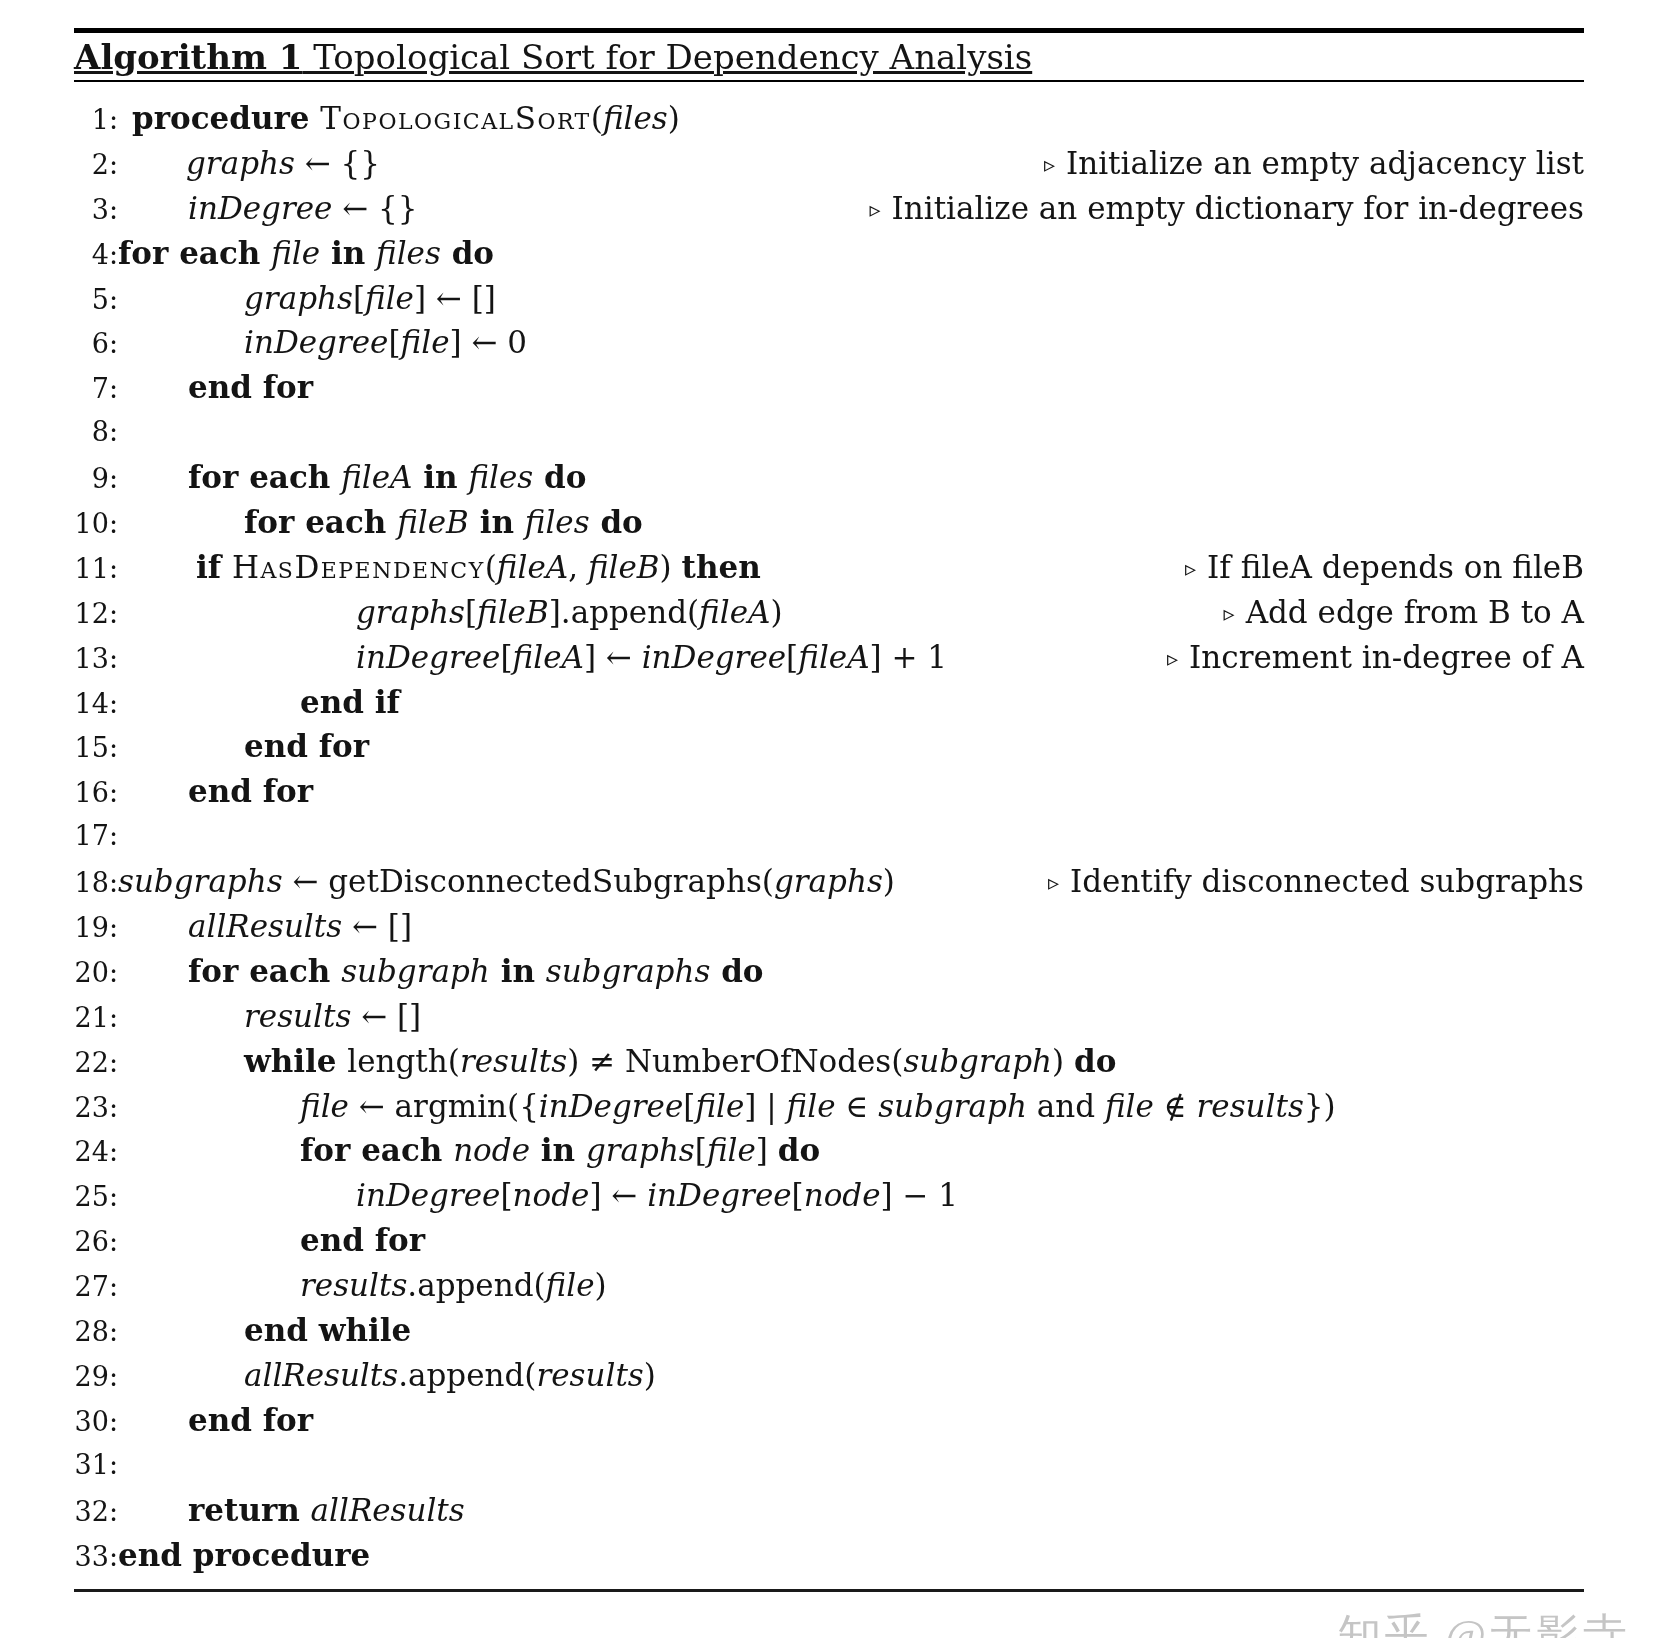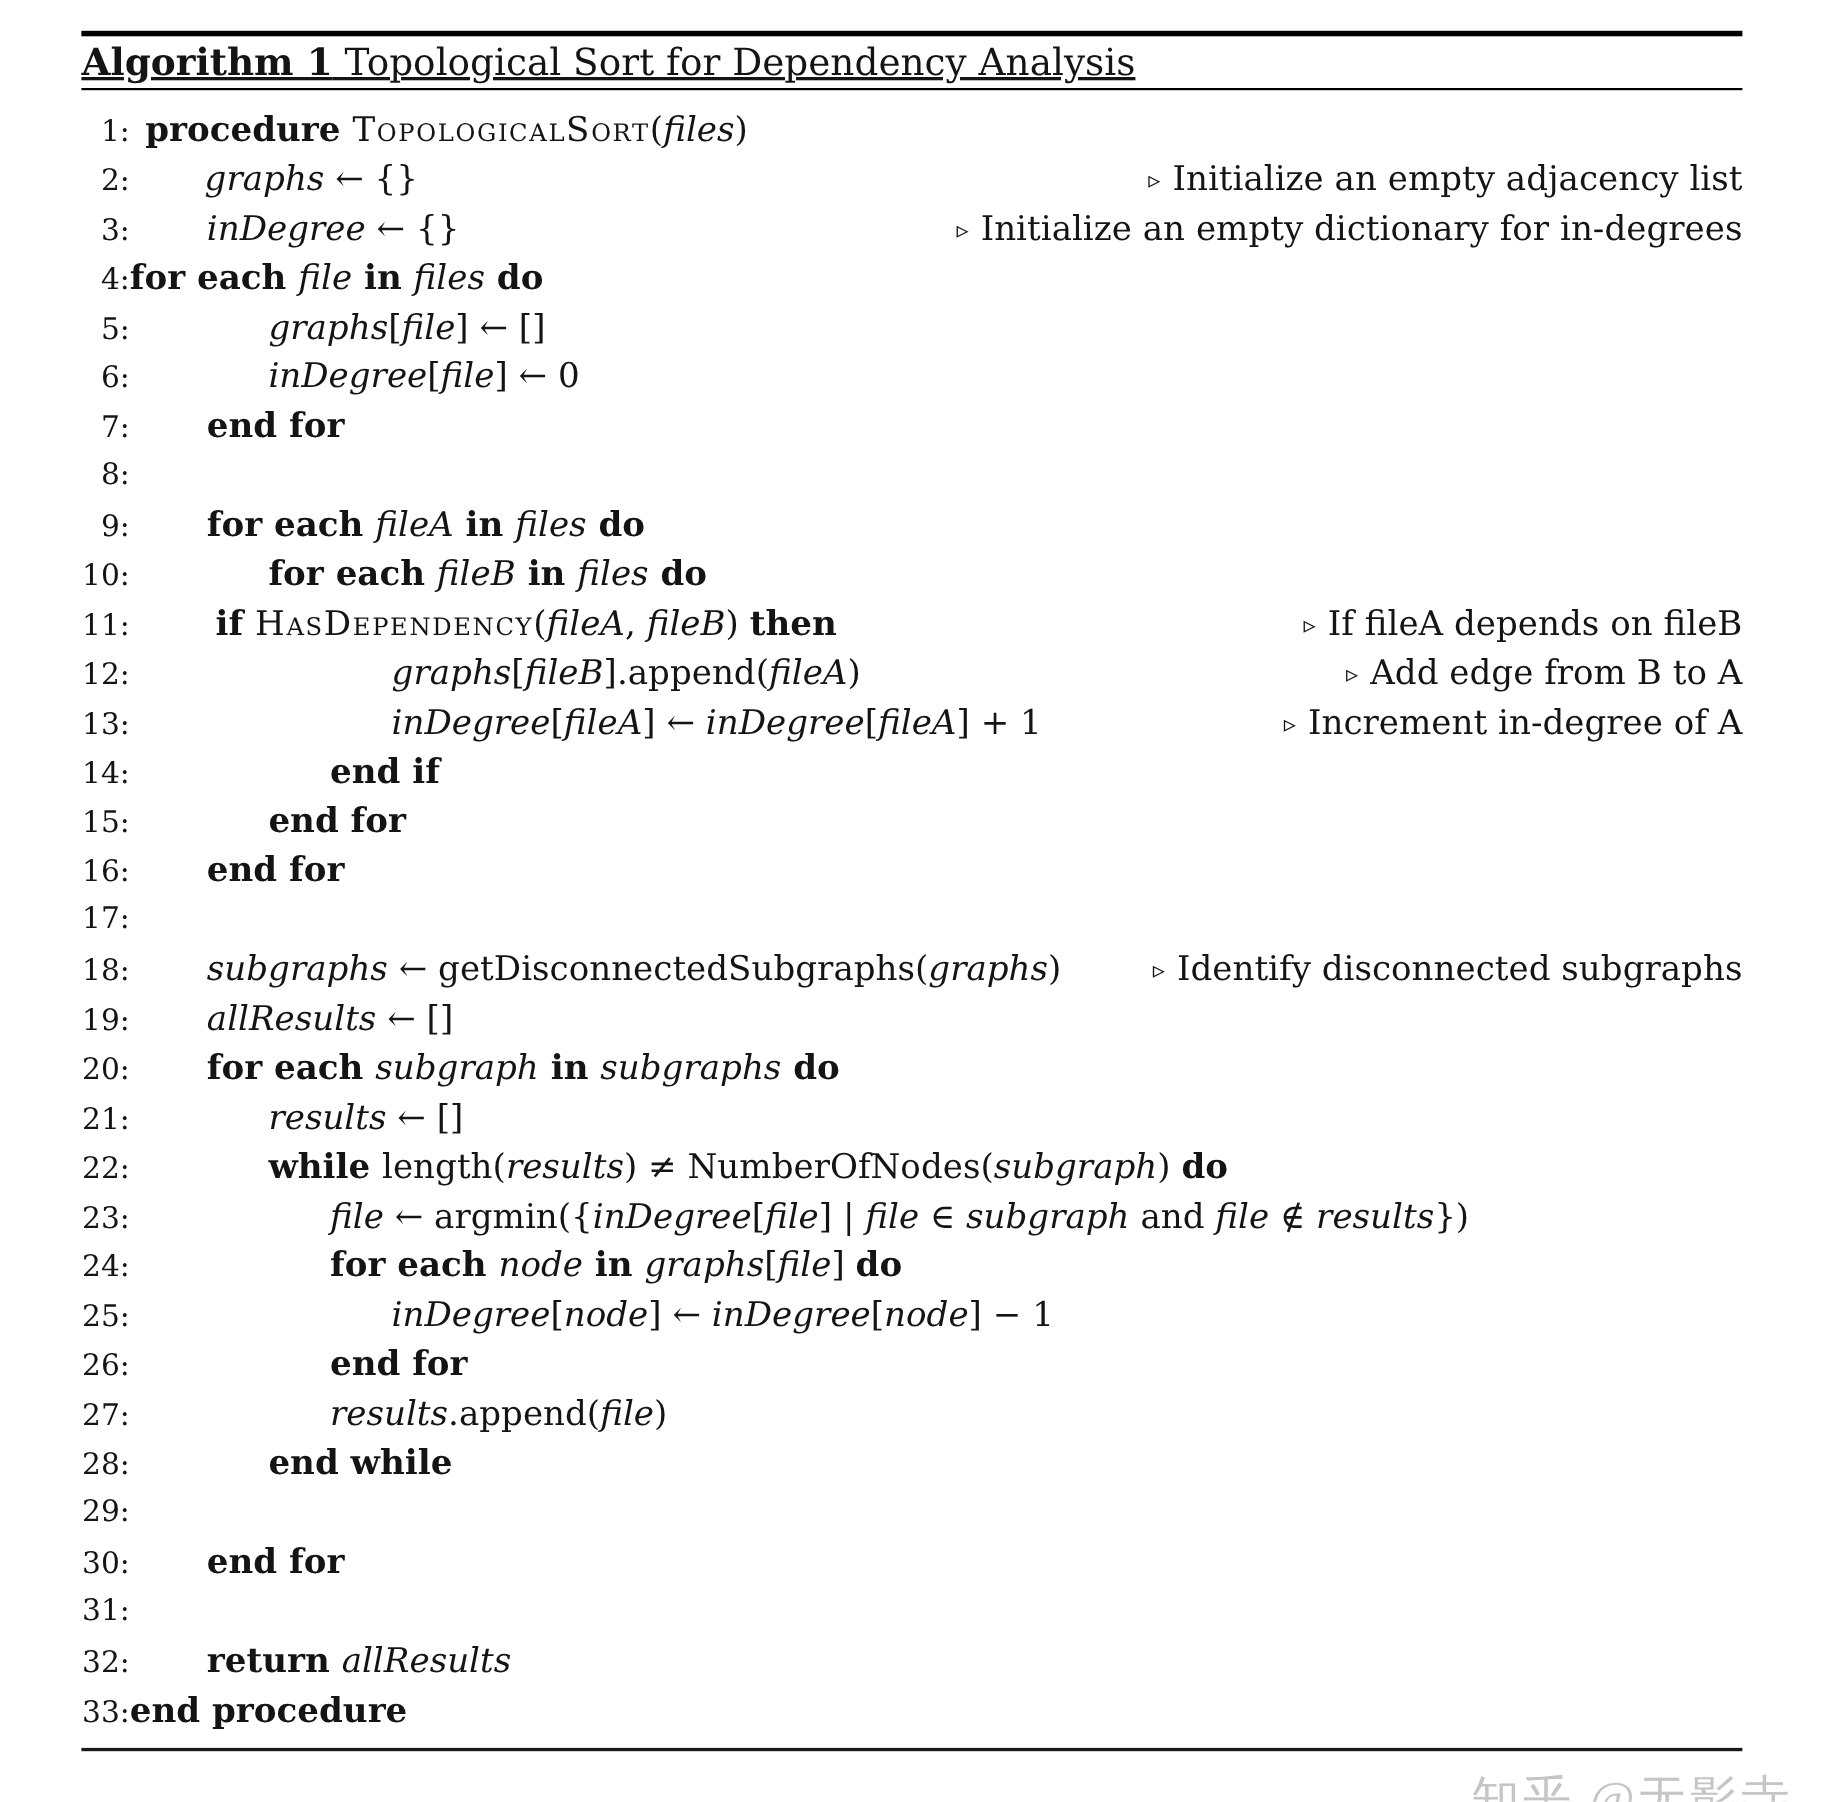--- a/index.html
+++ b/index.html
@@ -121,21 +121,21 @@
       <div class="row">
         <span class="num">16:</span>
         <span class="code" style="margin-left: 70px;"><span class="b">end for</span></span>
       </div>
       <div class="row">
         <span class="num">17:</span>
         <span class="code" style="margin-left: 70px;"></span>
       </div>
       <div class="row">
         <span class="num">18:</span>
-        <span class="code" style="margin-left: 70px;"><span class="i">subgraphs</span><span class="r"> ← getDisconnectedSubgraphs(</span><span class="i">graphs</span><span class="r">)</span></span>
+        <span class="code" style=""><span class="i">subgraphs</span><span class="r"> ← getDisconnectedSubgraphs(</span><span class="i">graphs</span><span class="r">)</span></span>
         <span class="spacer"></span>
         <span class="comment"><span class="cmark">▹</span>Identify disconnected subgraphs</span>
       </div>
       <div class="row">
         <span class="num">19:</span>
         <span class="code" style="margin-left: 70px;"><span class="i">allResults</span><span class="r"> ← []</span></span>
       </div>
       <div class="row">
         <span class="num">20:</span>
         <span class="code" style="margin-left: 70px;"><span class="b">for each </span><span class="i">subgraph</span><span class="b"> in </span><span class="i">subgraphs</span><span class="b"> do</span></span>
@@ -167,20 +167,21 @@
       <div class="row">
         <span class="num">27:</span>
         <span class="code" style="margin-left: 182px;"><span class="i">results</span><span class="r">.append(</span><span class="i">file</span><span class="r">)</span></span>
       </div>
       <div class="row">
         <span class="num">28:</span>
         <span class="code" style="margin-left: 126px;"><span class="b">end while</span></span>
       </div>
       <div class="row">
         <span class="num">29:</span>
+        <span class="code" style="margin-left: 126px;"><span class="i">allResults</span><span class="r">.append(</span><span class="i">results</span><span class="r">)</span></span>
       </div>
       <div class="row">
         <span class="num">30:</span>
         <span class="code" style="margin-left: 70px;"><span class="b">end for</span></span>
       </div>
       <div class="row">
         <span class="num">31:</span>
         <span class="code" style="margin-left: 70px;"></span>
       </div>
       <div class="row">

